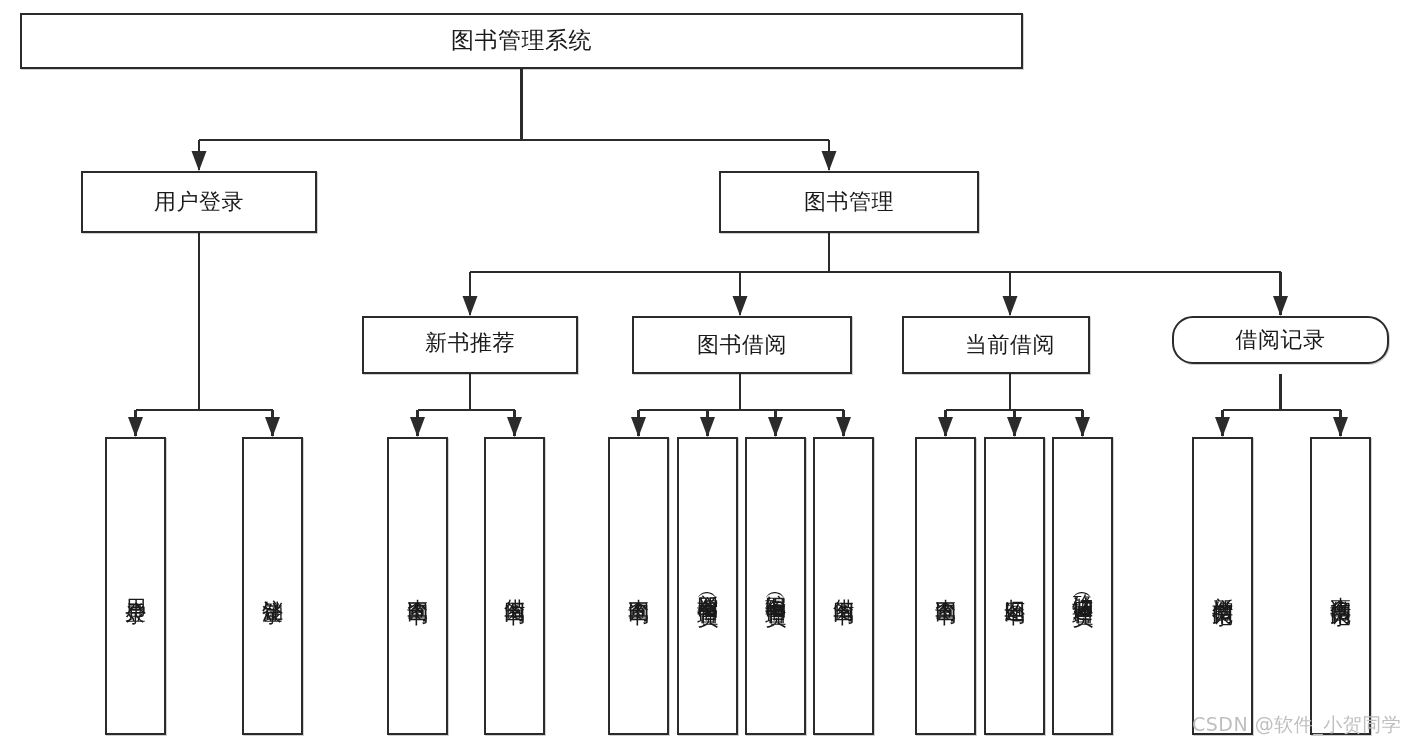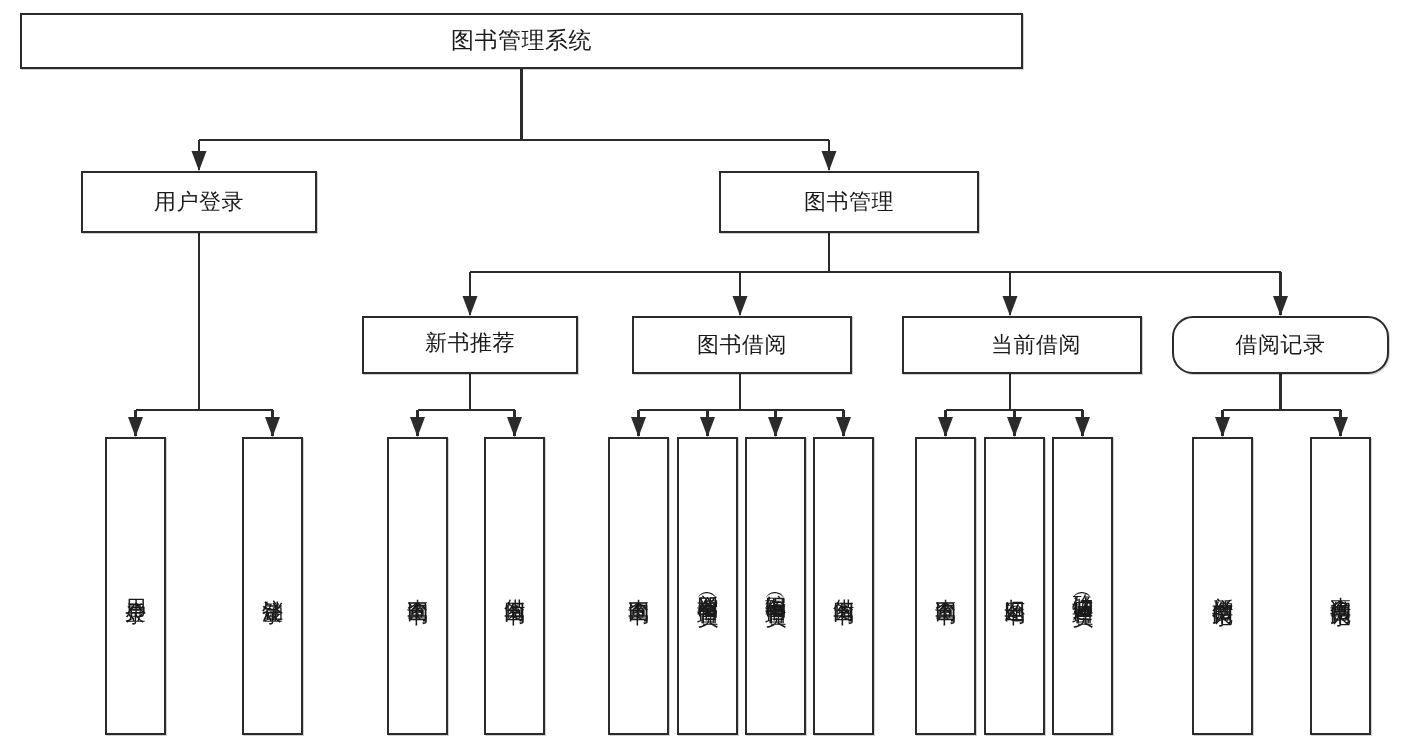--- a/index.html
+++ b/index.html
@@ -137,24 +137,24 @@
       </div>
       <div class="node-box horizontal" style="left: 693px; top: 171px; width: 260px; height: 62px; margin-left: 26px;">
         <span class="node-label">图书管理</span>
       </div>
       <div class="node-box horizontal" style="left: 362px; top: 316px; width: 216px; height: 58px; font-family: Liberation Mono, monospace;">
         <span class="node-label">新书推荐</span>
       </div>
       <div class="node-box horizontal" style="left: 632px; top: 316px; width: 220px; height: 58px;">
         <span class="node-label">图书借阅</span>
       </div>
-      <div class="node-box horizontal" style="left: 902px; top: 316px; width: 240px; height: 58px; padding-left: 28px;">
+      <div class="node-box horizontal" style="left: 902px; top: 316px; width: 188px; height: 58px; padding-left: 28px;">
         <span class="node-label">当前借阅</span>
       </div>
-      <div class="node-box horizontal" style="left: 1172px; top: 316px; width: 217px; height: 58px; border-radius: 21px;">
+      <div class="node-box horizontal" style="left: 1172px; top: 316px; width: 217px; height: 48px; border-radius: 21px;">
         <span class="node-label">借阅记录</span>
       </div>
       <div class="node-box vertical" style="left: 105px; top: 437px; width: 61px; height: 298px;">
         <span class="node-label">用户登录</span>
       </div>
       <div class="node-box vertical" style="left: 242px; top: 437px; width: 61px; height: 298px;">
         <span class="node-label">注销登录</span>
       </div>
       <div class="node-box vertical" style="left: 387px; top: 437px; width: 61px; height: 298px;">
         <span class="node-label">查询图书</span>
@@ -183,13 +183,14 @@
       <div class="node-box vertical" style="left: 1052px; top: 437px; width: 61px; height: 298px;">
         <span class="node-label">确认归还（管理员）</span>
       </div>
       <div class="node-box vertical" style="left: 1192px; top: 437px; width: 61px; height: 298px;">
         <span class="node-label">新增借阅记录</span>
       </div>
       <div class="node-box vertical" style="left: 1310px; top: 437px; width: 61px; height: 298px;">
         <span class="node-label">查询借阅记录</span>
       </div>
     </div>
+  <div class="watermark" id="watermark" style="left: 1192px; top: 712px; color: rgb(191, 191, 191);">CSDN @软件_小贺同学</div>
 </div>
 
 </body></html>

